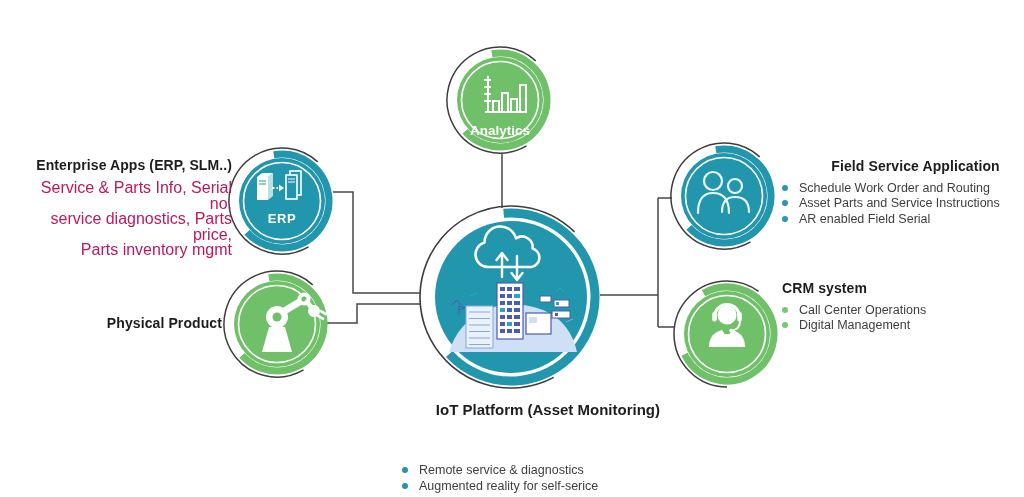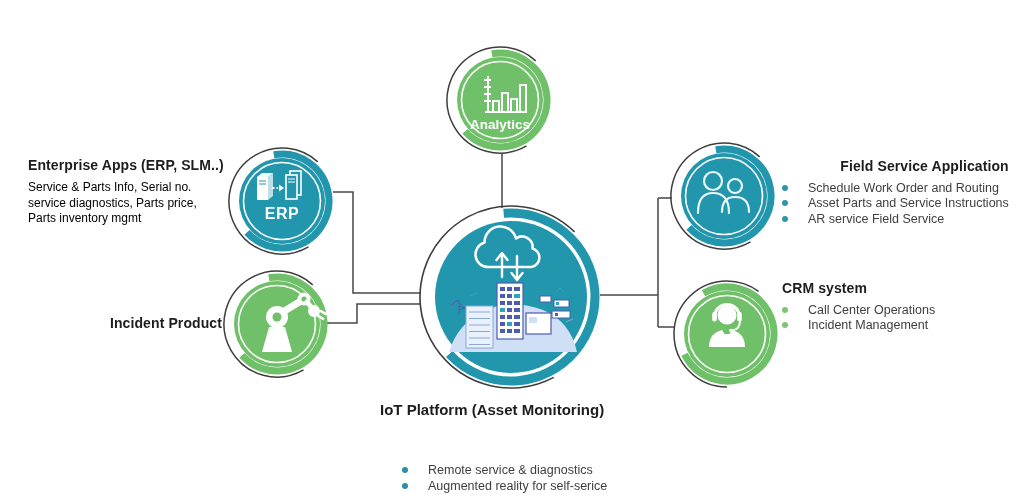--- a/index.html
+++ b/index.html
@@ -4,29 +4,29 @@
 <style>
   html,body{margin:0;padding:0;background:#ffffff;}
   .stage{
     position:relative;width:1024px;height:497px;background:#ffffff;
     font-family:"Liberation Sans",sans-serif;overflow:hidden;
   }
   .stage svg{position:absolute;left:0;top:0;}
   .txt{position:absolute;z-index:2;}
   .t-title{font-weight:700;font-size:14px;color:#1d1d1d;letter-spacing:.1px;}
   .t-title-lg{font-weight:700;font-size:15px;color:#1d1d1d;}
-  .t-body{font-size:12px;color:#000000;line-height:15.5px;}
+  .t-body{font-size:16px;color:#be185d;line-height:15.5px;}
   .bullets{margin-top:6px;}
-  .bullet-row{display:flex;align-items:center;height:15.5px;gap:9px;}
+  .bullet-row{display:flex;align-items:center;height:15.5px;}
   .dot{width:6px;height:6px;border-radius:50%;flex:0 0 6px;margin-right:11px;}
   .dot-teal{background:#2d96ad;}
   .dot-green{background:#7cc576;}
   .dot-blue{background:#2d8fa8;}
   .bullet-text{font-size:12.5px;color:#3e3e3e;white-space:nowrap;}
-  .circle-label{color:#ffffff;font-weight:700;text-align:center;}
+  .circle-label{color:#ffffff;font-weight:700;text-align:center;margin-top:6px;}
 </style>
 </head>
 <body>
 
 <div class="stage">
 
   <svg width="1024" height="497" viewBox="0 0 1024 497">
 
     <g stroke="#474747" stroke-width="1.5" fill="none">
       <path d="M 502 154 L 502 208"></path>
@@ -189,67 +189,67 @@
         <rect x="712.2" y="312" width="4.6" height="9.5" rx="2" fill="#ffffff"></rect>
         <rect x="737.2" y="312" width="4.6" height="9.5" rx="2" fill="#ffffff"></rect>
         <path d="M 740 321 Q 740 329.5 732 330.5" stroke="#ffffff" stroke-width="2" fill="none"></path>
         <circle cx="731" cy="330.5" r="1.8" fill="#ffffff"></circle>
       </g>
     </g>
   </svg>
 
   <div class="txt circle-label" style="left:448px;top:117px;width:104px;font-size:13.5px;">Analytics</div>
 
-  <div class="txt circle-label" style="left:252px;top:205px;width:60px;font-size:16px;letter-spacing:.6px;">ERP</div>
-
-  <div class="txt" style="left:28px;top:157px;width:204px;text-align:left;">
+  <div class="txt circle-label" style="left:252px;top:205px;width:60px;font-size:13px;letter-spacing:.6px;">ERP</div>
+
+  <div class="txt" style="left:28px;top:157px;width:204px;text-align:right;">
     <div class="t-title">Enterprise Apps (ERP, SLM..)</div>
     <div class="t-body" style="margin-top:7px;">
       <div>Service &amp; Parts Info, Serial no.</div>
       <div>service diagnostics, Parts price,</div>
       <div>Parts inventory mgmt</div>
     </div>
   </div>
 
-  <div class="txt t-title" style="left:40px;top:315px;width:182px;text-align:right;">Incident Product</div>
+  <div class="txt t-title" style="left:40px;top:315px;width:182px;text-align:right;">Physical Product</div>
 
   <div class="txt" style="left:782px;top:158px;text-align:right;">
     <div class="t-title">Field Service Application</div>
     <div class="bullets">
       <div class="bullet-row">
         <span class="dot dot-teal"></span>
         <span class="bullet-text">Schedule Work Order and Routing</span>
       </div>
       <div class="bullet-row">
         <span class="dot dot-teal"></span>
         <span class="bullet-text">Asset Parts and Service Instructions</span>
       </div>
       <div class="bullet-row">
         <span class="dot dot-teal"></span>
-        <span class="bullet-text">AR service Field Service</span>
+        <span class="bullet-text">AR enabled Field Serial</span>
       </div>
     </div>
   </div>
 
   <div class="txt" style="left:782px;top:280px;">
     <div class="t-title">CRM system</div>
     <div class="bullets">
       <div class="bullet-row">
         <span class="dot dot-green"></span>
         <span class="bullet-text">Call Center Operations</span>
       </div>
       <div class="bullet-row">
         <span class="dot dot-green"></span>
-        <span class="bullet-text">Incident Management</span>
+        <span class="bullet-text">Digital Management</span>
       </div>
     </div>
   </div>
 
   <div class="txt" style="left:380px;top:401px;width:280px;">
-    <div class="t-title-lg" style="text-align:left;">IoT Platform (Asset Monitoring)</div>
+    <div class="t-title-lg" style="text-align:right;">IoT Platform (Asset Monitoring)</div>
     <div class="bullets" style="margin-left:22px;margin-top:9px;">
       <div class="bullet-row" style="height:16px;margin-top:44px;">
         <span class="dot dot-blue"></span>
         <span class="bullet-text">Remote service &amp; diagnostics</span>
       </div>
       <div class="bullet-row" style="height:16px;">
         <span class="dot dot-blue"></span>
         <span class="bullet-text">Augmented reality for self-serice</span>
       </div>
     </div>

